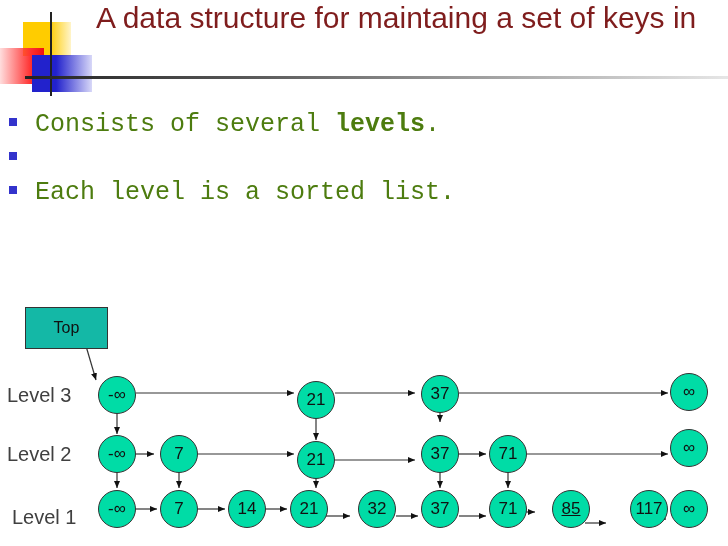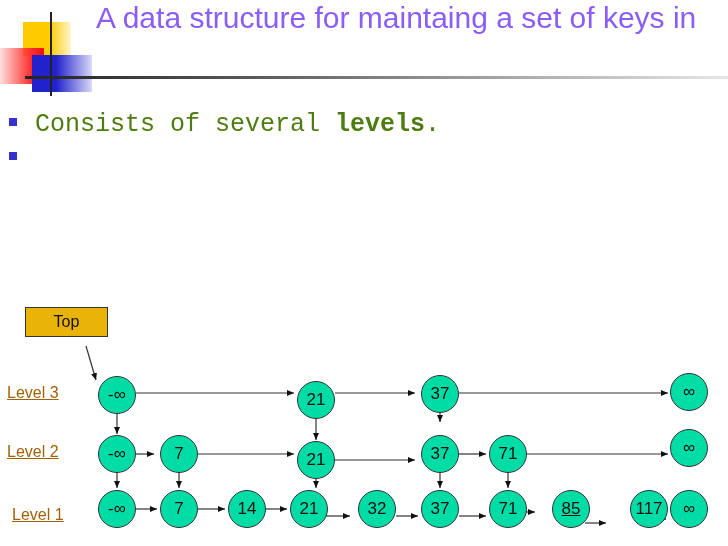--- a/index.html
+++ b/index.html
@@ -3,30 +3,30 @@
   <meta charset="utf-8">
   <style>
     html, body { margin: 0; padding: 0; background: #ffffff; }
     body { width: 728px; height: 546px; position: relative; overflow: hidden; font-family: "Liberation Sans", sans-serif; }
     .logo { position: absolute; left: 0; top: 0; width: 100px; height: 100px; }
     .logo .yellow { position: absolute; left: 23px; top: 22px; width: 48px; height: 34px; background: linear-gradient(90deg, #ffcc00 0%, #ffcc00 55%, rgba(255,220,80,0.3) 100%); }
     .logo .red { position: absolute; left: 0; top: 48px; width: 44px; height: 36px; background: linear-gradient(90deg, rgba(255,120,120,0.25) 0%, #ff3030 70%, #ee1111 100%); }
     .logo .blue { position: absolute; left: 32px; top: 55px; width: 60px; height: 37px; background: linear-gradient(90deg, #2222cc 0%, #2222cc 40%, rgba(60,60,220,0.2) 100%); }
     .logo .vline { position: absolute; left: 50px; top: 12px; width: 2px; height: 84px; background: #222; }
     .title-rule { position: absolute; left: 25px; top: 76px; width: 703px; height: 3px; background: linear-gradient(90deg, #222 0%, #555 30%, #aaa 70%, #e6e6e6 100%); }
-    .title { position: absolute; left: 96px; top: 0px; font-size: 30px; line-height: 36px; color: #8b5cf6; white-space: nowrap; }
+    .title { position: absolute; left: 96px; top: 0px; font-size: 30px; line-height: 36px; color: #7f1d1d; white-space: nowrap; }
     .bullets { position: absolute; left: 8px; top: 110px; font-family: "Liberation Mono", monospace; font-size: 25px; color: #4d7c0f; }
     .bullet { position: relative; padding-left: 27px; line-height: 30px; white-space: nowrap; height: 34px; }
     .bullet.two-line { height: 60px; line-height: 28px; }
     .bullet .sq { position: absolute; left: 1px; top: 8px; width: 8px; height: 8px; background: #3333cc; }
     .bullet b { font-weight: bold; }
     .bullet i { font-style: italic; }
     .diagram { position: absolute; left: 0; top: 290px; width: 728px; height: 256px; }
-    .top-box { position: absolute; left: 25px; top: 17px; width: 83px; height: 30px; background: #eab308; border: 1px solid #333; display: flex; align-items: center; justify-content: center; font-size: 16px; color: #111; box-sizing: border-box; }
-    .level-label { position: absolute; font-size: 16px; color: #a16207; text-decoration: underline; }
+    .top-box { position: absolute; left: 25px; top: 17px; width: 83px; height: 42px; background: #14b8a6; border: 1px solid #333; display: flex; align-items: center; justify-content: center; font-size: 16px; color: #111; box-sizing: border-box; }
+    .level-label { position: absolute; font-size: 20px; color: #404040; }
     .node { position: absolute; width: 38px; height: 38px; border-radius: 50%; background: #00dca6; border: 1px solid #333; box-sizing: border-box; display: flex; align-items: center; justify-content: center; font-size: 17px; color: #111; }
     svg.edges { position: absolute; left: 0; top: 0; }
   </style>
 </head>
 <body>
 
 <div class="logo">
   <div class="yellow"></div>
   <div class="red"></div>
   <div class="blue"></div>
@@ -38,20 +38,24 @@
   <div>A data structure for maintaing a set of keys in</div>
 </div>
 
 <div class="bullets">
   <div class="bullet">
     <span class="sq"></span>
     <span>Consists of several </span><b>levels</b><span>.</span>
   </div>
   <div class="bullet">
     <span class="sq"></span>
+  </div>
+  <div class="bullet">
+    <span class="sq"></span>
+    <span>Each level is a sorted list.</span>
   </div>
 </div>
 
 <div class="diagram">
   <svg class="edges" width="728" height="256">
     <defs>
       <marker id="ah" markerWidth="8" markerHeight="8" refX="7" refY="4" orient="auto" markerUnits="userSpaceOnUse">
         <path d="M0,1 L7,4 L0,7 z" fill="#111"></path>
       </marker>
     </defs>

